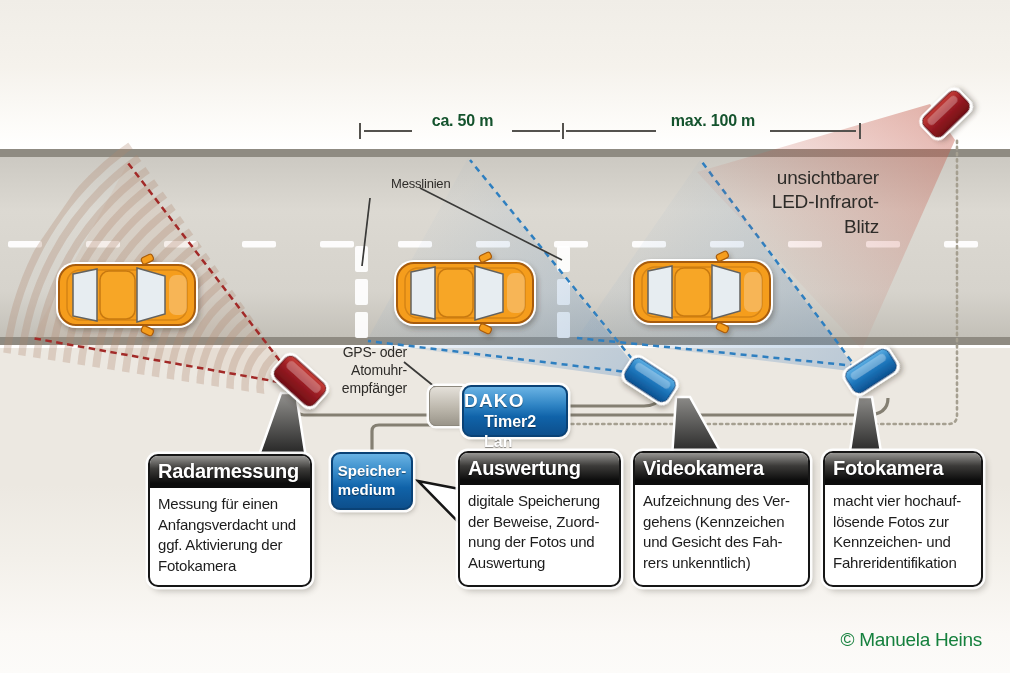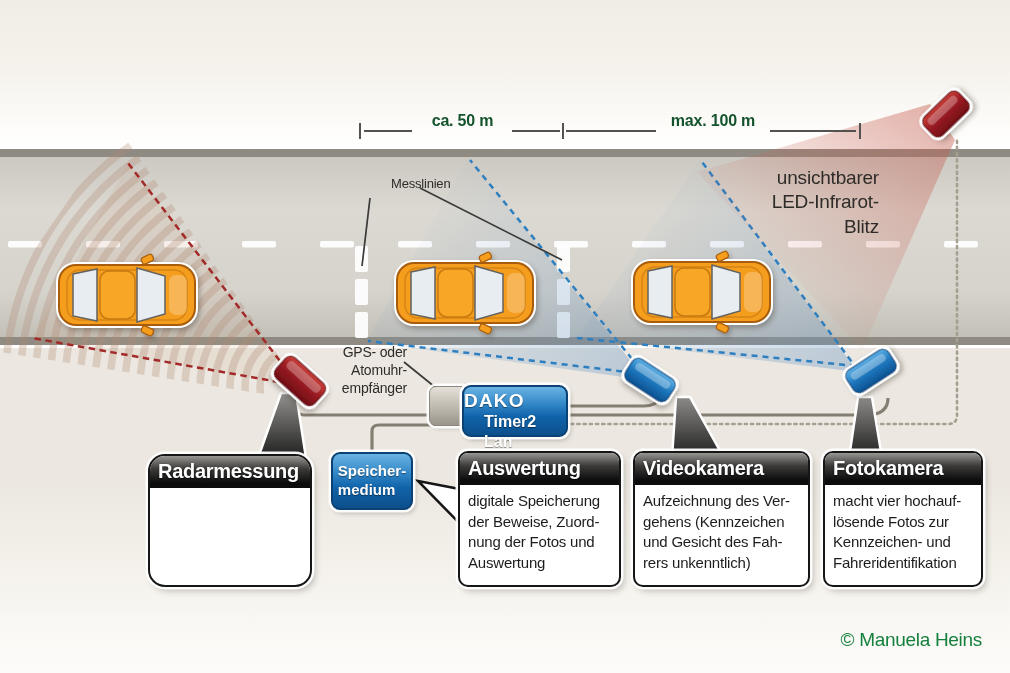--- a/index.html
+++ b/index.html
@@ -32,21 +32,21 @@
           background:linear-gradient(180deg,#e4e0d9 0%,#bdb8ad 55%,#9a958a 100%);
           border:1px solid #8d887d;box-shadow:0 0 0 2.5px rgba(255,255,255,.95),2px 2px 4px rgba(60,55,45,.3);}
 
   .bubble{position:absolute;z-index:4;box-sizing:border-box;background:#ffffff;border:2.5px solid #161616;
           border-radius:10px;overflow:hidden;
           box-shadow:0 0 0 2.5px rgba(255,255,255,.95),3px 4px 6px rgba(60,55,45,.3);}
   .bubble .hd{background:linear-gradient(180deg,#979693 0%,#3c3b39 40%,#0c0c0c 85%);
           color:#fff;font-size:20px;font-weight:700;padding:4px 0 5px 8px;letter-spacing:-0.3px;
           text-shadow:0 1px 2px rgba(0,0,0,.6);}
   .bubble .bd{padding:6px 6px 6px 8px;font-size:15px;line-height:1.38;color:#1c1c1c;letter-spacing:-0.2px;}
-  .b-radar{left:148px;top:454px;width:164px;height:133px;border-radius:17px;}
+  .b-radar{left:148px;top:454px;width:164px;height:133px;}
   .b-ausw{left:458px;top:451px;width:163px;height:136px;}
   .b-video{left:633px;top:451px;width:177px;height:136px;}
   .b-foto{left:823px;top:451px;width:160px;height:136px;}
 </style>
 </head>
 <body>
 
 <div class="stage">
   <div class="bg-top"></div>
   <div class="bg-bottom"></div>
@@ -262,20 +262,21 @@
     <div class="l1">DAKO</div>
     <div class="l2">Timer2 Lan</div>
   </div>
   <div class="badge badge-speicher">
     <span>Speicher-
 medium</span>
   </div>
 
   <div class="bubble b-radar">
     <div class="hd">Radarmessung</div>
+    <div class="bd">Messung für einen Anfangsverdacht und ggf. Aktivierung der Fotokamera</div>
   </div>
   <div class="bubble b-ausw">
     <div class="hd">Auswertung</div>
     <div class="bd">digitale Speicherung der Beweise, Zuord-nung der Fotos und Auswertung</div>
   </div>
   <div class="bubble b-video">
     <div class="hd">Videokamera</div>
     <div class="bd">Aufzeichnung des Ver-gehens (Kennzeichen und Gesicht des Fah-rers unkenntlich)</div>
   </div>
   <div class="bubble b-foto">

